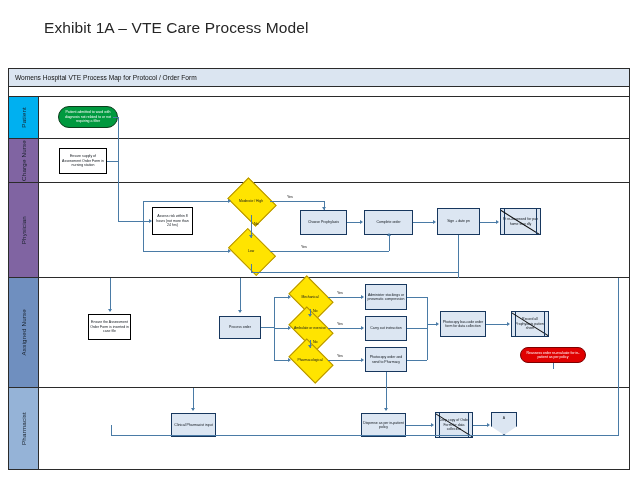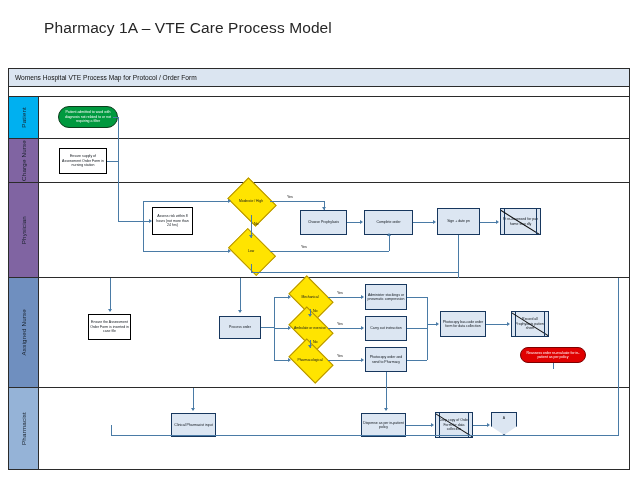--- a/index.html
+++ b/index.html
@@ -74,21 +74,21 @@
   .arw.u{border-left:2px solid transparent;border-right:2px solid transparent;
          border-bottom:3px solid #4a7ba6;}
 
   .lbl{position:absolute;font-size:3.6px;color:#111;white-space:nowrap;}
 </style>
 </head>
 <body>
 
 <div id="slide">
 
-  <div id="title">Pharmacy 1A – VTE Care Process Model</div>
+  <div id="title">Exhibit 1A – VTE Care Process Model</div>
 
   <div id="chart">
 
     <div id="chart-header">Womens Hospital VTE Process Map for Protocol / Order Form</div>
     <div id="sub-header"></div>
 
     <div class="lane" style="top:28px;height:42px;">
       <div class="lane-label" style="background:#00b0f0;">
         <span>Patient</span>
       </div>

